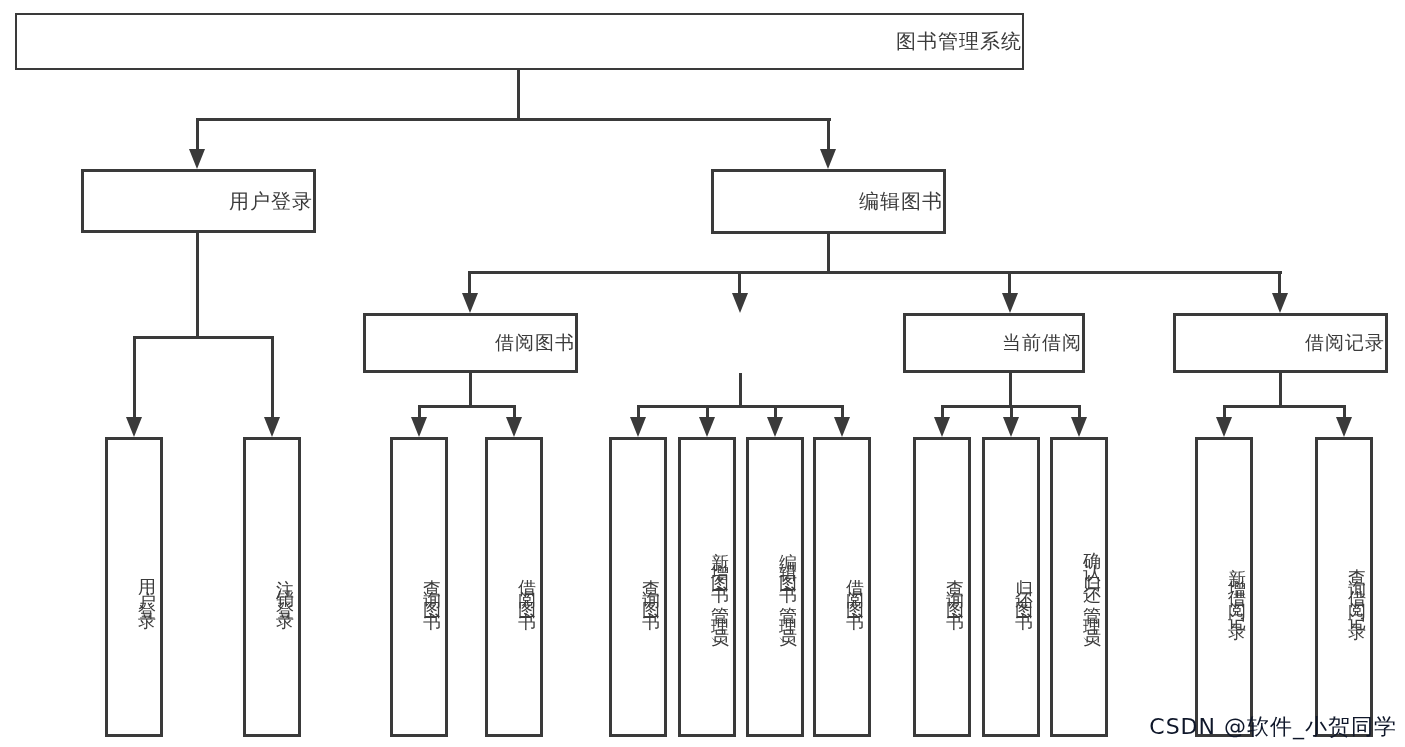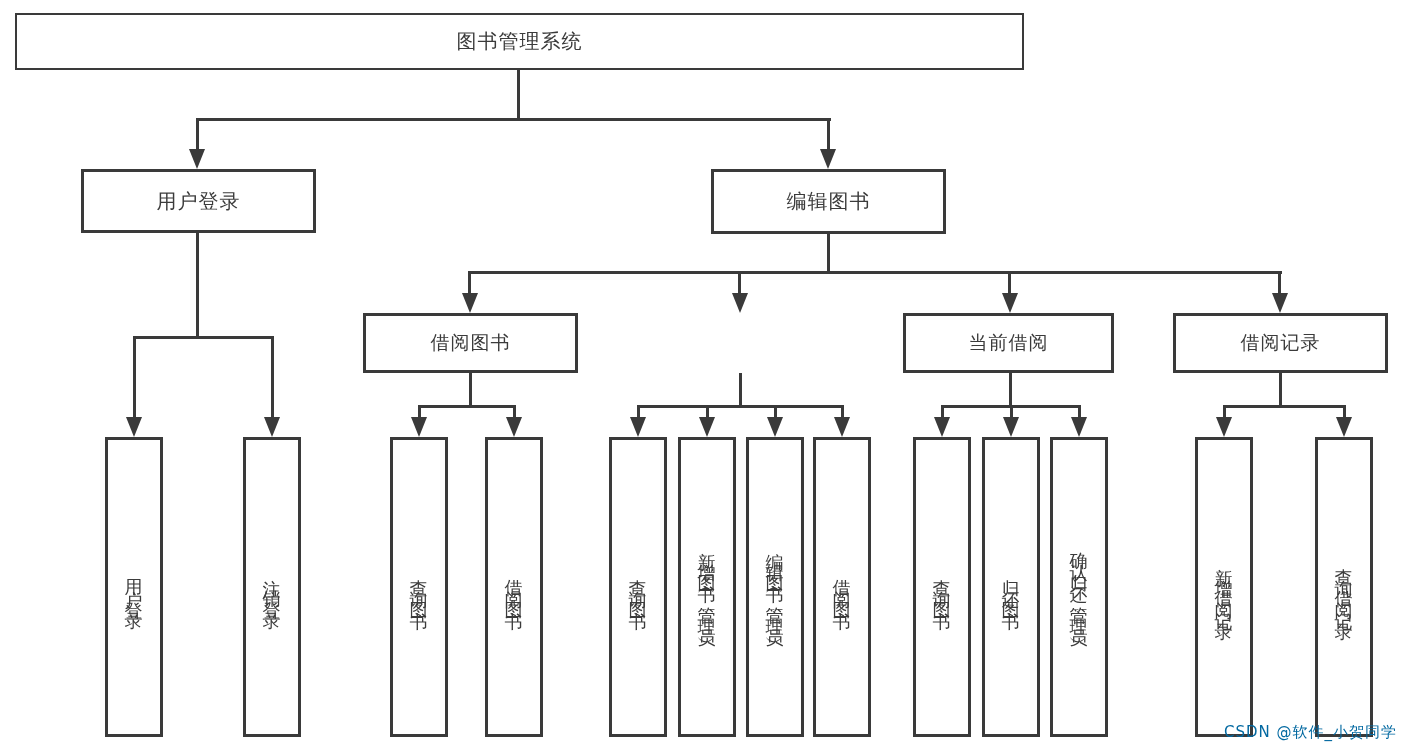--- a/index.html
+++ b/index.html
@@ -12,21 +12,21 @@
     font-family: "DejaVu Sans", "Liberation Sans", sans-serif;
     color: #3b3b3b;
   }
   .box {
     position: absolute;
     box-sizing: border-box;
     background: #ffffff;
     border: 3px solid #3a3a3a;
     display: flex;
     align-items: center;
-    justify-content: center;
+    justify-content: flex-end;
   }
   .box.root { border-width: 2px; }
   .h { font-size: 20px; letter-spacing: 1px; white-space: nowrap; }
   .h3 { font-size: 19px; }
   .vtext {
     writing-mode: vertical-rl;
     text-orientation: mixed;
     font-size: 18px;
     line-height: 1.4;
     letter-spacing: 11px;
@@ -38,22 +38,22 @@
     position: absolute;
     width: 0; height: 0;
     border-left: 8px solid transparent;
     border-right: 8px solid transparent;
     border-top: 20px solid #3a3a3a;
   }
   .watermark {
     position: absolute;
     right: 8px;
     bottom: 5px;
-    font-size: 15px;
-    color: #0369a1;
+    font-size: 22px;
+    color: #0f172a;
     letter-spacing: 1px;
     white-space: nowrap;
     z-index: 10;
     text-align: right;
   }
 </style>
 </head>
 <body>
 
 <div class="canvas">
@@ -91,21 +91,21 @@
   <div class="vl" style="left:738px; top:271px; height:34px;"></div>
   <div class="ah" style="left:732px; top:293px;"></div>
   <div class="vl" style="left:1008px; top:271px; height:34px;"></div>
   <div class="ah" style="left:1002px; top:293px;"></div>
   <div class="vl" style="left:1278px; top:271px; height:34px;"></div>
   <div class="ah" style="left:1272px; top:293px;"></div>
 
   <div class="box" style="left:363px; top:313px; width:215px; height:60px;">
     <span class="h h3">借阅图书</span>
   </div>
-  <div class="box" style="left:903px; top:313px; width:211px; height:60px;">
+  <div class="box" style="left:903px; top:313px; width:182px; height:60px;">
     <span class="h h3">当前借阅</span>
   </div>
   <div class="box" style="left:1173px; top:313px; width:215px; height:60px;">
     <span class="h h3">借阅记录</span>
   </div>
 
   <div class="vl" style="left:469px; top:373px; height:35px;"></div>
   <div class="hl" style="left:418px; top:405px; width:98px;"></div>
   <div class="vl" style="left:418px; top:405px; height:24px;"></div>
   <div class="ah" style="left:411px; top:417px;"></div>

